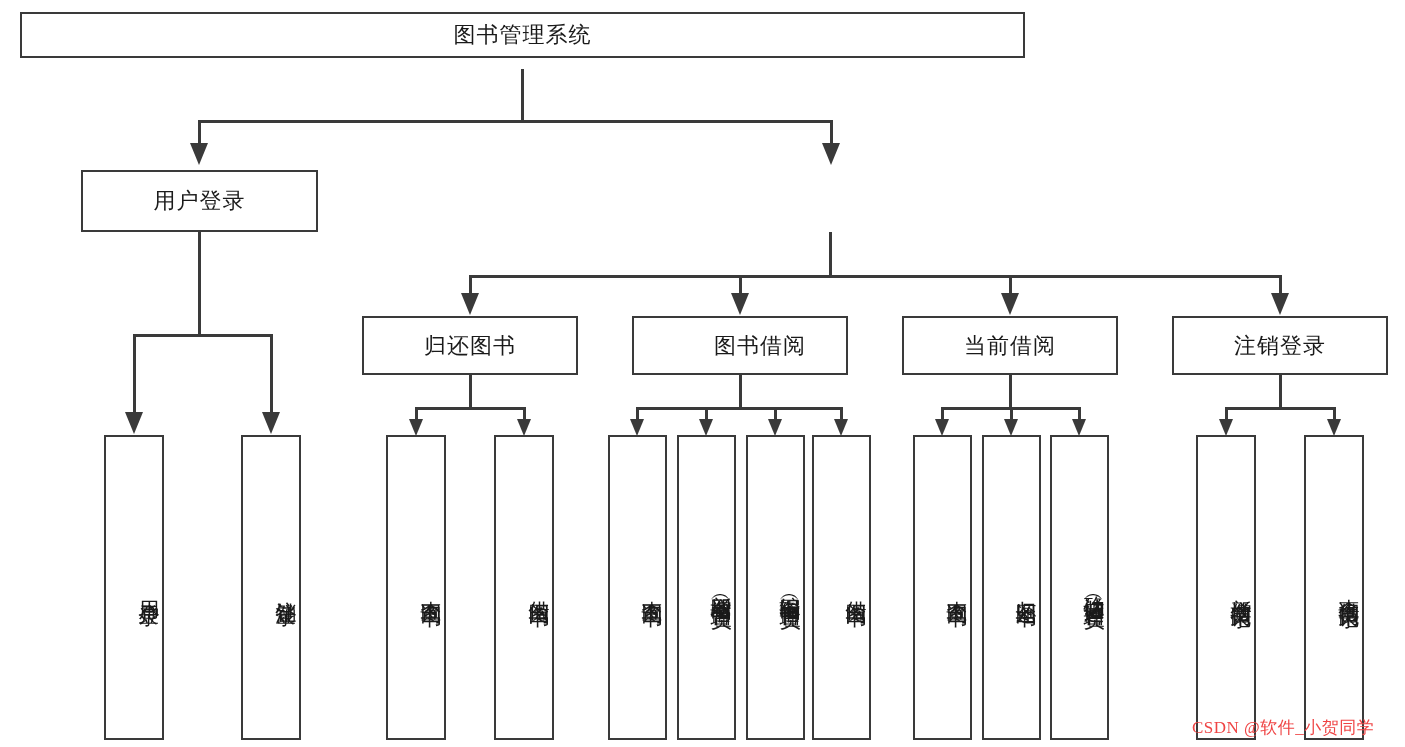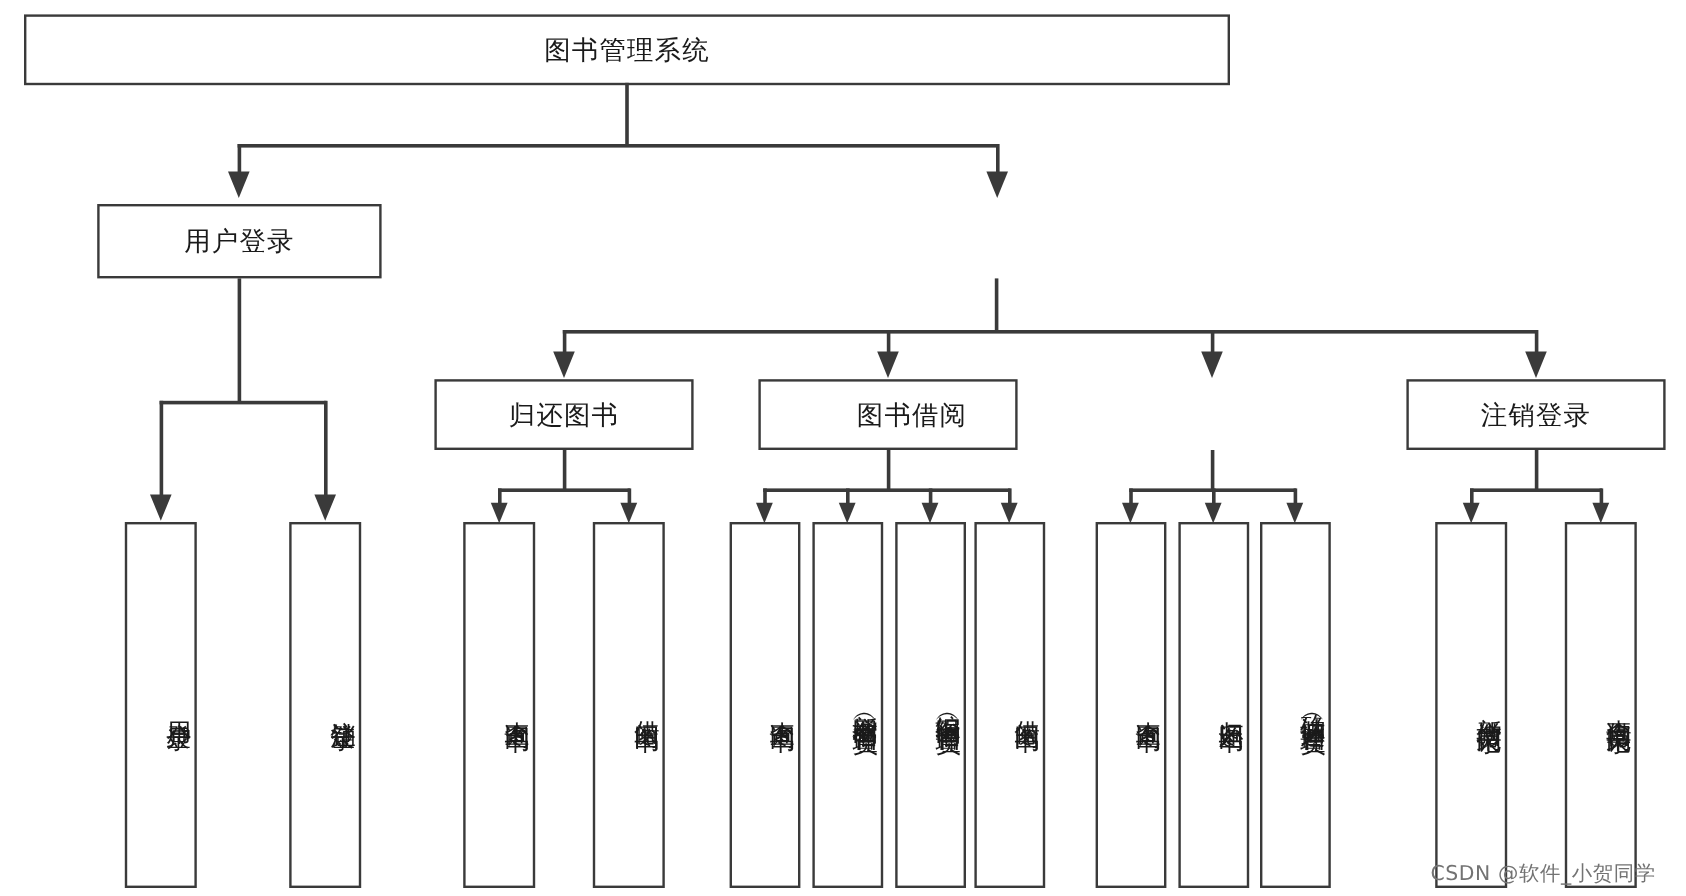--- a/index.html
+++ b/index.html
@@ -61,32 +61,33 @@
     border-right: 9px solid transparent;
     border-top: 22px solid #3a3a3a;
   }
   .arrow.small {
     border-left-width: 7px;
     border-right-width: 7px;
     border-top-width: 17px;
   }
   .watermark {
     position: absolute;
-    color: #737373;
+    color: #ef4444;
     font-size: 17px;
     letter-spacing: 0.5px;
     white-space: nowrap;
+    font-family: Liberation Serif, serif;
   }
 </style>
 </head>
 <body>
 
 <div id="canvas">
 
-  <div class="node horiz" style="left:20px; top:12px; width:1005px; height:59px;align-items:center;">
+  <div class="node horiz" style="left:20px; top:12px; width:1005px; height:46px;align-items:center;">
     <span>图书管理系统</span>
   </div>
 
   <div class="line vline" style="left:521px; top:69px; width:2.5px; height:53px;"></div>
 
   <div class="line hline" style="left:198px; top:120px; width:634px; height:2.5px;"></div>
 
   <div class="line vline" style="left:198px; top:120px; width:2.5px; height:25px;"></div>
   <div class="arrow" style="left:190px; top:143px;"></div>
 
@@ -124,20 +125,23 @@
   <div class="arrow" style="left:1001px; top:293px;"></div>
 
   <div class="line vline" style="left:1279px; top:275px; width:2.5px; height:22px;"></div>
   <div class="arrow" style="left:1271px; top:293px;"></div>
 
   <div class="node horiz" style="left:362px; top:316px; width:216px; height:59px;">
     <span>归还图书</span>
   </div>
   <div class="node horiz" style="left:632px; top:316px; width:216px; height:59px;padding-left:40px;">
     <span>图书借阅</span>
+  </div>
+  <div class="node horiz" style="left:902px; top:316px; width:216px; height:59px;">
+    <span>当前借阅</span>
   </div>
   <div class="node horiz" style="left:1172px; top:316px; width:216px; height:59px;">
     <span>注销登录</span>
   </div>
 
   <div class="line vline" style="left:469px; top:375px; width:2.5px; height:34px;"></div>
   <div class="line hline" style="left:415px; top:407px; width:110px; height:2.5px;"></div>
   <div class="line vline" style="left:415px; top:407px; width:2.5px; height:14px;"></div>
   <div class="arrow small" style="left:409px; top:419px;"></div>
   <div class="line vline" style="left:523px; top:407px; width:2.5px; height:14px;"></div>

